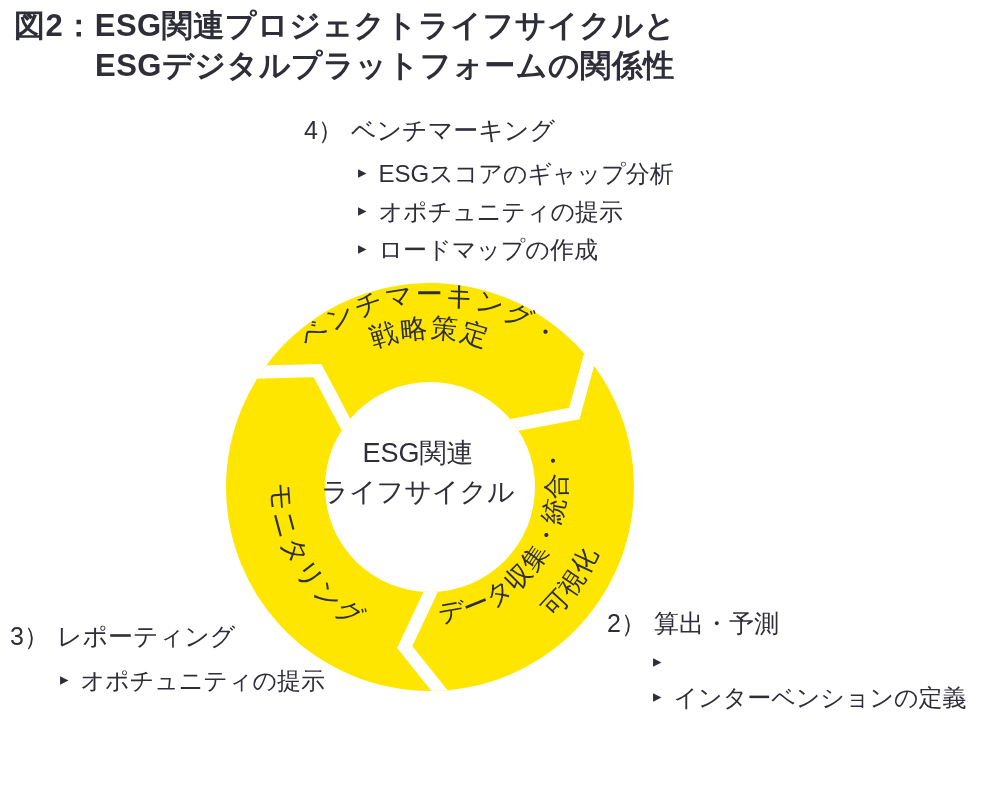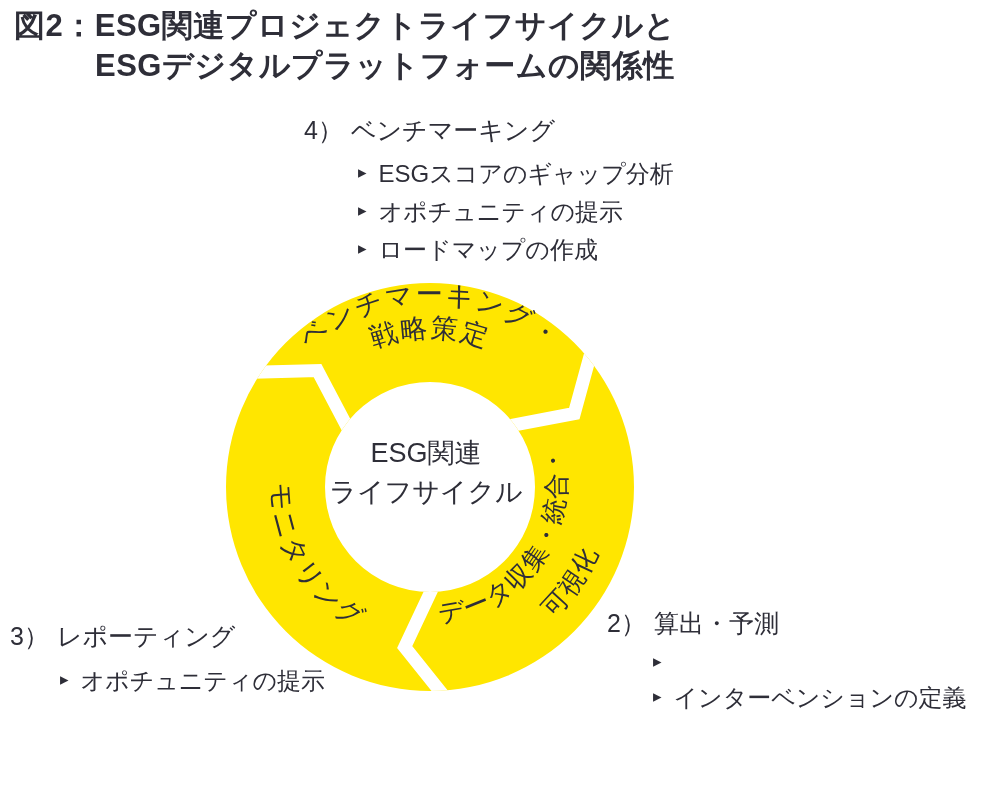--- a/index.html
+++ b/index.html
@@ -19,21 +19,21 @@
   .annot .heading .num{display:inline-block;margin-right:8px;}
   .bullets{margin-top:13px;}
   .bullet-row{font-size:24px;line-height:30px;margin-bottom:8px;display:flex;align-items:center;}
   .bullet-row .marker{font-size:17px;margin-right:12px;transform:translateY(-1px);}
   #annot-right .heading{line-height:33px;}
   #annot-right .bullets{margin-top:8px;margin-left:46px;}
   #annot-right .bullet-row{margin-bottom:5px;}
   #annot-top .bullets{margin-left:54px;}
   #annot-left .bullets{margin-left:50px;margin-top:14px;}
   .center-label{
-    position:absolute;left:316px;top:434px;width:220px;
+    position:absolute;left:308px;top:434px;width:220px;
     text-align:center;font-size:27px;line-height:39px;
   }
   svg{position:absolute;left:198px;top:258px;}
   svg text{fill:#2E2E38;}
   .seg-label{font-size:27px;letter-spacing:2px;}
   .seg-label-sm{font-size:26px;letter-spacing:1px;}
   .gap-chevron{fill:none;stroke:#ffffff;stroke-width:13;stroke-linejoin:miter;}
 </style>
 </head>
 <body>

